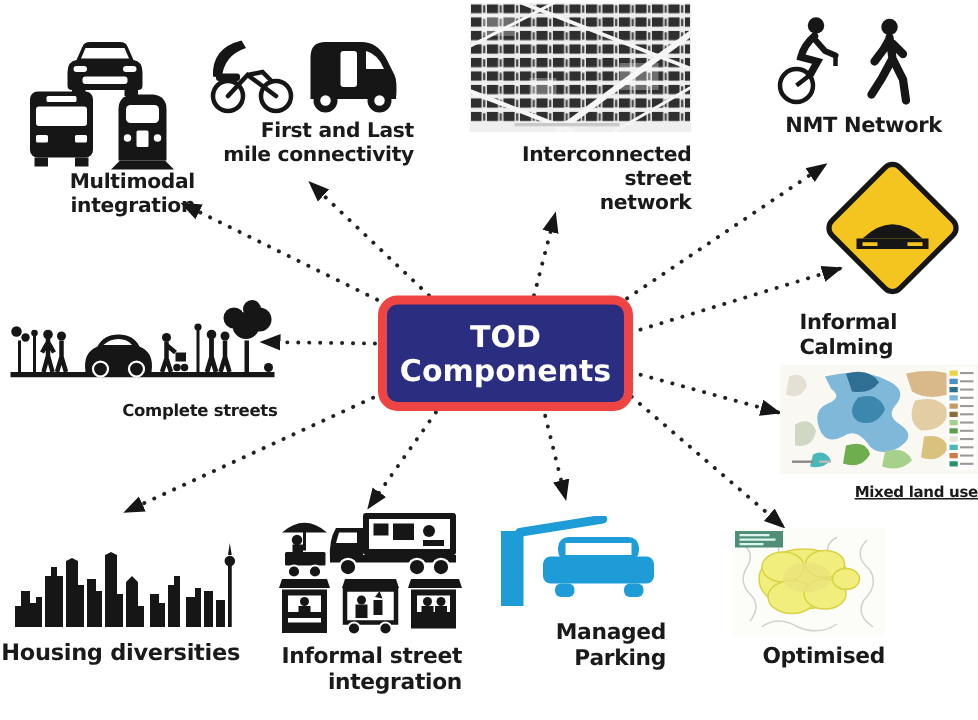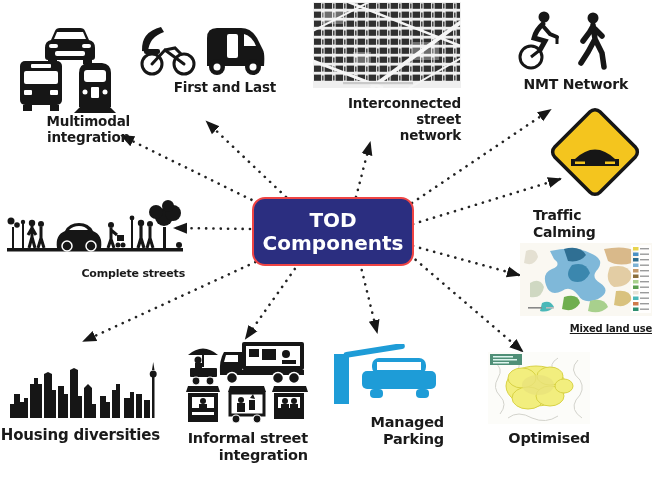--- a/index.html
+++ b/index.html
@@ -4,21 +4,21 @@
 <style>
   html,body{margin:0;padding:0;background:#fff;}
   .stage{position:relative;width:652px;height:480px;background:#ffffff;overflow:hidden;
          font-family:"DejaVu Sans",sans-serif;border-bottom:2px solid #d9d9d9;}
   .arrows{position:absolute;left:0;top:0;z-index:1;}
   .node{position:absolute;z-index:2;text-align:right;}
   .lbl{font-weight:700;color:#1a1a1a;font-size:13.5px;line-height:1.18;letter-spacing:-0.2px;}
   .lbl span{display:block;}
   .iconrow{display:flex;justify-content:center;align-items:flex-end;gap:6px;}
   .center-box{position:absolute;left:252px;top:197px;width:158px;height:65px;z-index:3;
-      background:#2B2E80;border:2px solid #ef4444;border-radius:13px;
+      background:#2B2E80;border:6px solid #ef4444;border-radius:13px;
       display:flex;flex-direction:column;justify-content:center;align-items:center;
       color:#fff;font-weight:700;font-size:20px;line-height:1.15;}
   .mm-icons{position:relative;width:104px;height:88px;margin:0 auto;}
   .mm-icons svg{position:absolute;}
   .tc-label{text-align:left;font-size:14px;}
 </style>
 </head>
 <body>
 
 <div class="stage">
@@ -98,20 +98,21 @@
         <rect x="24" y="10" width="11" height="24" rx="2" fill="#fff"></rect>
         <path d="M41 10 Q49 12 53 22 L41 22 Z" fill="#fff"></path>
         <circle cx="14" cy="43" r="8" fill="#161616"></circle>
           <circle cx="14" cy="43" r="3.5" fill="#fff"></circle>
         <circle cx="50" cy="43" r="8" fill="#161616"></circle>
           <circle cx="50" cy="43" r="3.5" fill="#fff"></circle>
       </svg>
     </div>
     <div class="lbl" style="margin-top:4px;">
       <span>First and Last</span>
+      <span>mile connectivity</span>
     </div>
   </div>
 
   <div class="node" style="left:303px;top:2px;width:158px;">
     <svg width="148" height="86" viewBox="0 0 148 86">
       <defs>
         <pattern id="blk" width="11" height="9" patternUnits="userSpaceOnUse">
           <rect x="0.6" y="0.6" width="7.5" height="6.2" fill="#2f2f2f"></rect>
           <rect x="9" y="1.5" width="1.6" height="5" fill="#4a4a4a"></rect>
         </pattern>
@@ -162,21 +163,21 @@
       <g transform="rotate(45 48 48)">
         <rect x="16" y="16" width="64" height="64" rx="7" fill="#F4C51E" stroke="#161616" stroke-width="3.5"></rect>
       </g>
       <path d="M28 55 Q48 36 68 55 Z" fill="#161616"></path>
       <rect x="24" y="55" width="48" height="7" fill="#161616"></rect>
       <rect x="28" y="57.5" width="10" height="2.5" fill="#F4C51E"></rect>
       <rect x="58" y="57.5" width="10" height="2.5" fill="#F4C51E"></rect>
     </svg>
   </div>
   <div class="node lbl tc-label" style="left:533px;top:207px;width:90px;">
-    <span>Traffic</span>
+    <span>Informal</span>
     <span>Calming</span>
   </div>
 
   <div class="node" style="left:518px;top:243px;width:134px;">
     <svg width="132" height="73" viewBox="0 0 132 73">
       <rect width="132" height="73" fill="#faf8f2"></rect>
       <path d="M30 8 Q55 2 70 10 Q85 16 78 26 Q70 34 80 40 Q92 48 78 56 Q64 62 58 52 Q50 42 42 48 Q30 54 26 42 Q22 30 32 26 Q42 22 34 16 Z" fill="#7fb8d9"></path>
       <path d="M44 6 Q60 2 66 12 Q60 20 48 18 Z" fill="#2f6f93"></path>
       <path d="M52 22 Q66 18 70 30 Q64 42 52 38 Q44 32 52 22 Z" fill="#3b87ae"></path>
       <path d="M84 6 Q104 2 116 8 Q122 14 112 20 Q98 24 88 18 Z" fill="#d9b98a"></path>

